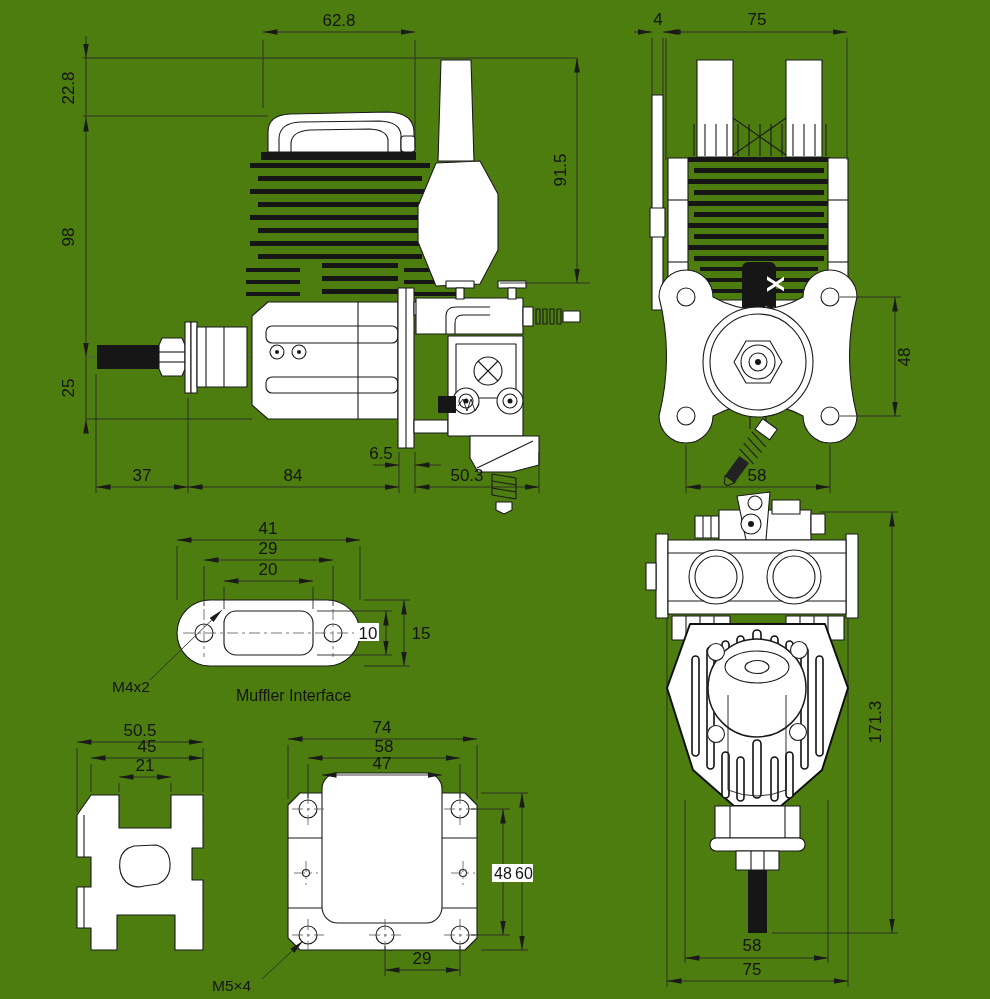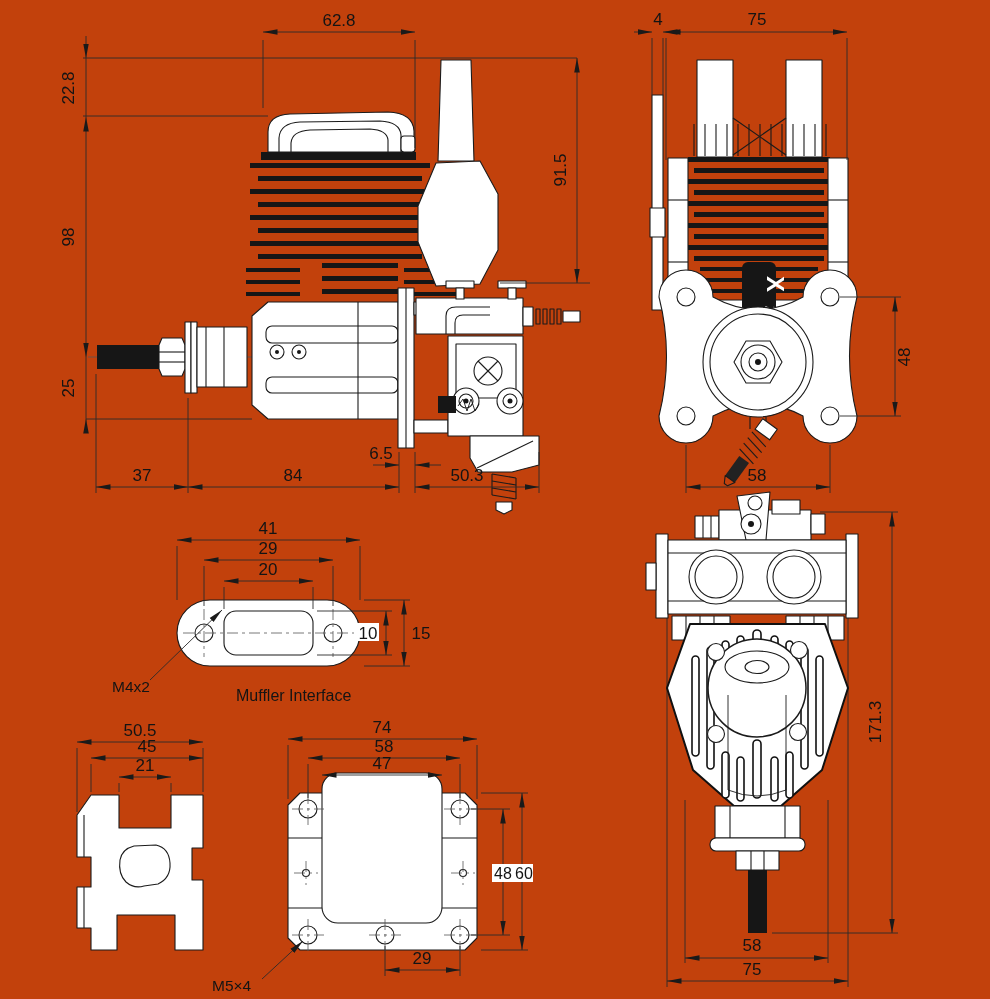--- a/index.html
+++ b/index.html
@@ -1,16 +1,16 @@
 <!DOCTYPE html>
 <html><head>
 <meta charset="utf-8">
 <style>
   html,body{margin:0;padding:0;background:#fff;}
-  #canvas{width:990px;height:999px;background:#c2410c;position:relative;font-family:"Liberation Sans",sans-serif;}
+  #canvas{width:990px;height:999px;background:#4d7c0f;position:relative;font-family:"Liberation Sans",sans-serif;}
   svg text{font-family:"Liberation Sans",sans-serif;font-size:17px;fill:#141414;text-anchor:middle;}
   svg text.lab{font-size:15.5px;text-anchor:start;}
   svg text.logo1{font-size:24px;font-weight:bold;fill:#fff;}
   svg text.logo2{font-size:16px;font-weight:bold;fill:#fff;}
   .o{fill:none;stroke:#1b1b1b;stroke-width:1.1;stroke-linejoin:round;}
   .w{fill:#fff;stroke:#1b1b1b;stroke-width:1.1;stroke-linejoin:round;}
   .w2{fill:#fff;stroke:#111;stroke-width:2;stroke-linejoin:round;}
   .w16{fill:#fff;stroke:#111;stroke-width:1.6;}
   .b{fill:#161616;stroke:none;}
   .d{stroke:#2a2a2a;stroke-width:0.9;fill:none;}

